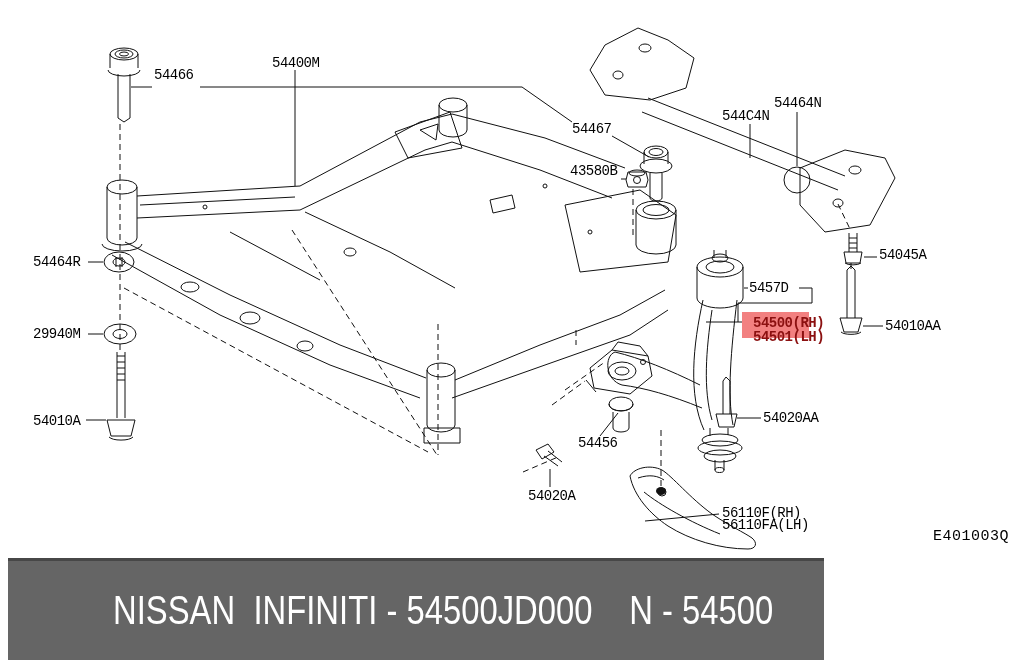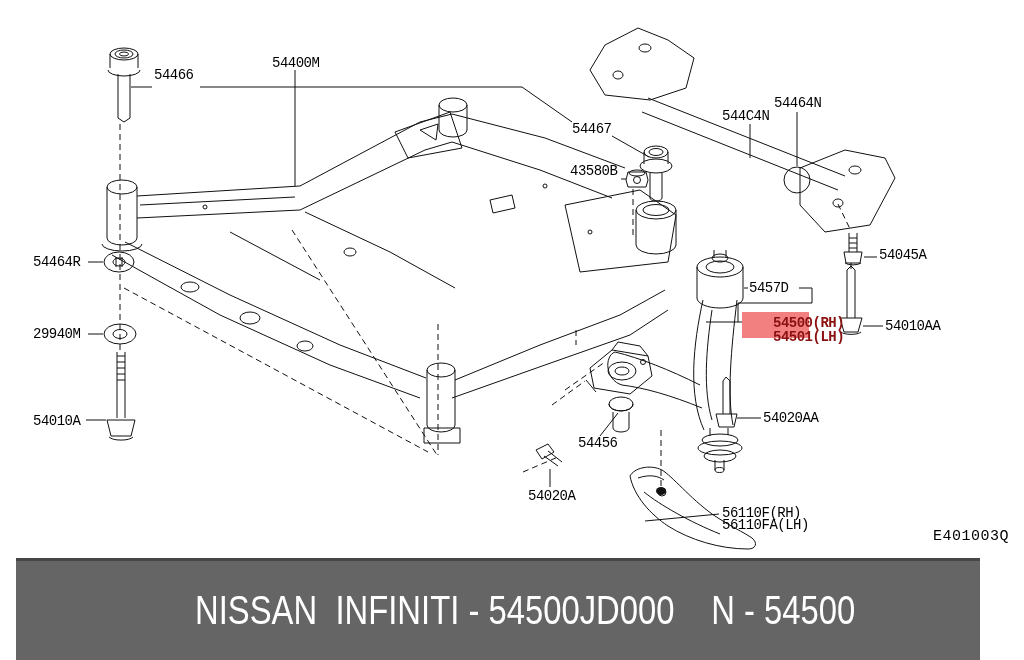--- a/index.html
+++ b/index.html
@@ -1,24 +1,24 @@
 <!DOCTYPE html>
 <html><head>
 <meta charset="utf-8">
 <style>
   html,body{margin:0;padding:0;background:#fff;}
   .stage{position:relative;width:1024px;height:660px;background:#ffffff;overflow:hidden;
          font-family:"DejaVu Sans Mono","Liberation Mono",monospace;}
   .art{position:absolute;left:0;top:0;}
   .lbl{position:absolute;font-size:14px;line-height:14px;color:#000;white-space:pre;
        letter-spacing:-0.5px;font-family:Liberation Mono, monospace;}
-  .lbl.red{color:#8b1010;font-weight:bold;margin-left:20px;}
+  .lbl.red{color:#8b1010;font-weight:bold;}
   .lbl.ref{font-size:15px;letter-spacing:0.5px;}
   .hl{position:absolute;left:742px;top:312px;width:67px;height:26px;background:#f28080;}
-  .banner{position:absolute;left:16px;top:558px;width:964px;height:102px;background:#656565;
+  .banner{position:absolute;left:8px;top:558px;width:816px;height:102px;background:#656565;
           border-top:3px solid #474747;box-sizing:border-box;
           display:flex;align-items:center;justify-content:center;}
   .banner-text{color:#ffffff;font-family:"Liberation Sans",sans-serif;font-size:41px;
                white-space:pre;transform:scaleX(0.80);transform-origin:center;}
   .banner-text .gap{display:inline-block;width:46px;}
   svg{stroke:#111;fill:none;stroke-width:1;}
   svg .dash{stroke-dasharray:6,4;}
   svg .dot{fill:#111;stroke:none;}
 </style>
 </head>

